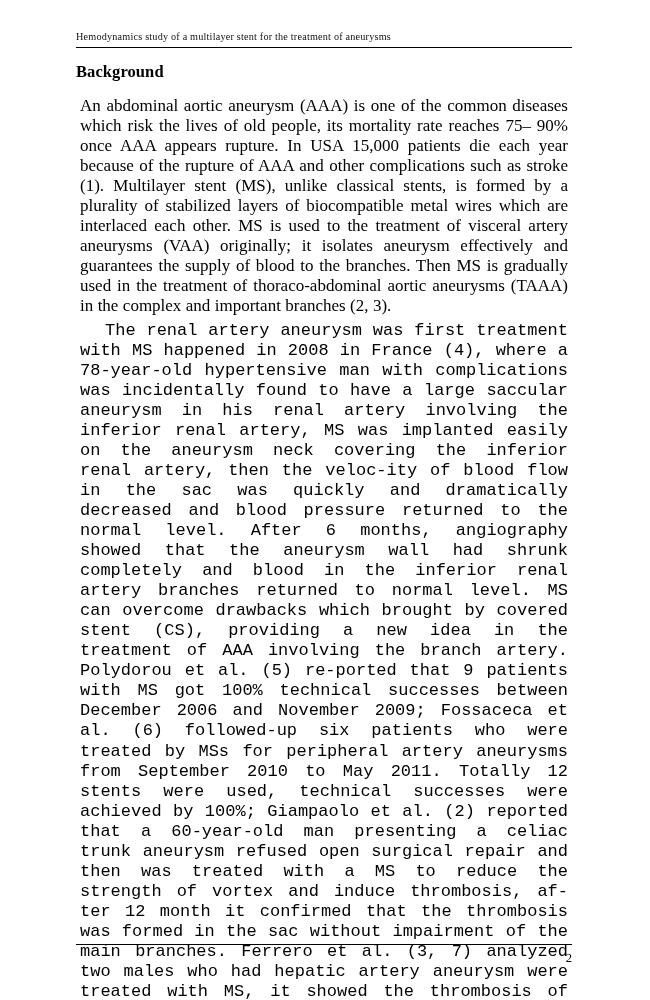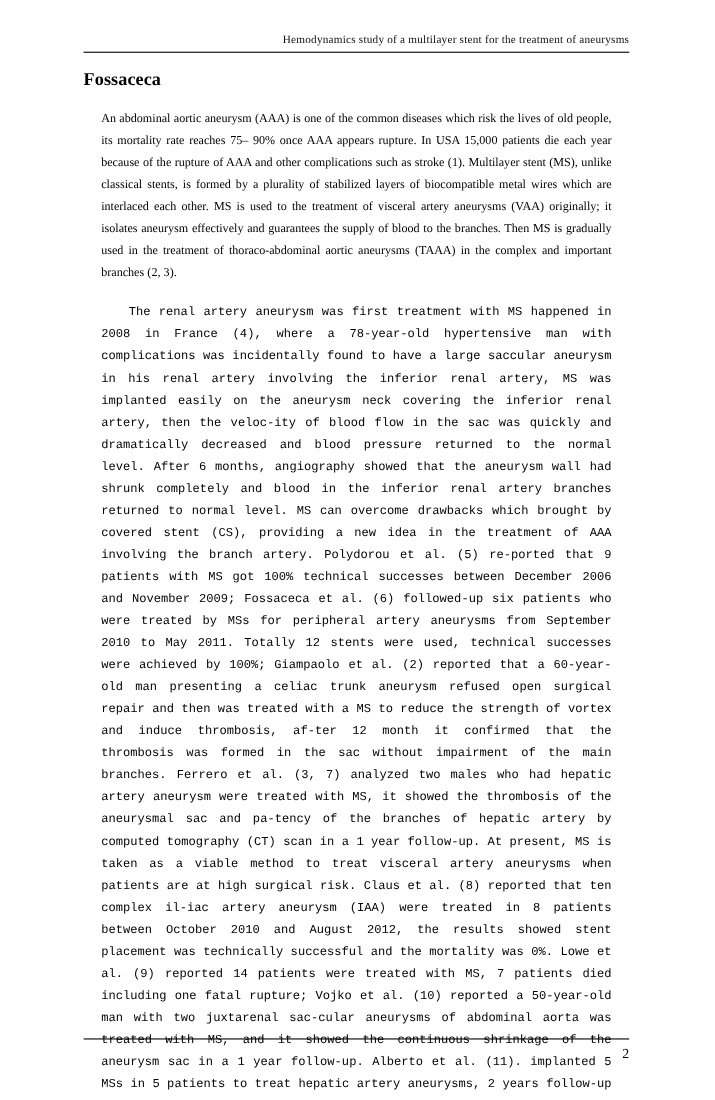--- a/index.html
+++ b/index.html
@@ -22,21 +22,21 @@
     height: 1000px;
     box-sizing: border-box;
   }
 
   
   .runhead {
     position: absolute;
     left: 76px;
     top: 30px;
     width: 496px;
-    text-align: right;
+    text-align: left;
     font-size: 10.2px;
     line-height: 13px;
     letter-spacing: 0.02em;
     color: #111;
   }
   .runhead-rule {
     position: absolute;
     left: 76px;
     top: 47px;
     width: 496px;
@@ -54,22 +54,22 @@
 
   h2.section-title {
     margin: 0 0 14px 0;
     font-size: 16.5px;
     font-weight: bold;
     line-height: 20px;
     letter-spacing: 0.005em;
   }
 
   p.para {
-    margin: 16px;
-    font-size: 11px;
+    margin: 4px;
+    font-size: 17px;
     line-height: 20.05px;
     text-align: justify;
     text-justify: inter-word;
     hyphens: manual;
     -webkit-hyphens: manual;
     word-spacing: 0.01em;
   }
   p.para + p.para {
     margin-top: 0;
   }
@@ -101,21 +101,21 @@
 <body>
 
 <div class="page">
 
   <div class="runhead">Hemodynamics study of a multilayer stent for the treatment of aneurysms</div>
 
   <div class="runhead-rule"></div>
 
   <div class="col">
 
-    <h2 class="section-title">Fossaceca</h2>
+    <h2 class="section-title">Background</h2>
 
     <p class="para">An abdominal aortic aneurysm (AAA) is one of the common diseases which risk the lives of old people, its mortality rate reaches 75– 90% once AAA appears rupture.  In USA 15,000 patients die each year because of the rupture of AAA and other complications such as stroke (1). Multilayer stent (MS), unlike classical stents, is formed by a plurality of stabilized layers of biocompatible metal wires which are interlaced each other.  MS is used to the treatment of visceral artery aneurysms (VAA) originally; it isolates aneurysm effectively and guarantees the supply of blood to the branches.  Then MS is gradually used in the treatment of thoraco-abdominal aortic aneurysms (TAAA) in the complex and important branches (2, 3).</p>
 
     <p class="para indent">The renal artery aneurysm was first treatment with MS happened in 2008 in France (4), where a 78-year-old hypertensive man with complications was incidentally found to have a large saccular aneurysm in his renal artery involving the inferior renal artery, MS was implanted easily on the aneurysm neck covering the inferior renal artery, then the veloc-ity of blood flow in the sac was quickly and dramatically decreased and blood pressure returned to the normal level. After 6 months, angiography showed that the aneurysm wall had shrunk completely and blood in the inferior renal artery branches returned to normal level.  MS can overcome drawbacks which brought by covered stent (CS), providing a new idea in the treatment of AAA involving the branch artery.  Polydorou et al. (5) re-ported that 9 patients with MS got 100% technical successes between December 2006 and November 2009; Fossaceca et al. (6) followed-up six patients who were treated by MSs for peripheral artery aneurysms from September 2010 to May 2011. Totally 12 stents were used, technical successes were achieved by 100%; Giampaolo et al. (2) reported that a 60-year-old man presenting a celiac trunk aneurysm refused open surgical repair and then was treated with a MS to reduce the strength of vortex and induce thrombosis, af-ter 12 month it confirmed that the thrombosis was formed in the sac without impairment of the main branches.  Ferrero et al. (3, 7) analyzed two males who had hepatic artery aneurysm were treated with MS, it showed the thrombosis of the aneurysmal sac and pa-tency of the branches of hepatic artery by computed tomography (CT) scan in a 1 year follow-up.  At present, MS is taken as a viable method to treat visceral artery aneurysms when patients are at high surgical risk.  Claus et al. (8) reported that ten complex il-iac artery aneurysm (IAA) were treated in 8 patients between October 2010 and August 2012, the results showed stent placement was technically successful and the mortality was 0%. Lowe et al. (9) reported 14 patients were treated with MS, 7 patients died including one fatal rupture; Vojko et al. (10) reported a 50-year-old man with two juxtarenal sac-cular aneurysms of abdominal aorta was treated with MS, and it showed the continuous shrinkage of the aneurysm sac in a 1 year follow-up. Alberto et al. (11). implanted 5 MSs in 5 patients to treat hepatic artery aneurysms, 2 years follow-up showed technical suc-cesses; Morris et al. (12) treated visceral artery aneurysms (VAAs) in 5 patients with MSs and technical successes were achieved for all patients; Bouillot et al. (13) compared the process of intracranial aneurysms (IAs) treated with flow diverter stents through both PIV and CFD, the results showed there was a good PIV–CFD agreement.  All above studies are related to the clinical aspects, but a few researches are about numerical simulation. Zhang et al. (14, 15) investigated overlapping BMS in the treatment of aortic aneurysm, TAWSS, OSI and RRT were compared and it was proved that the stents were effective and the</p>
 
   </div>
 
   <div class="foot-rule"></div>
 
   <div class="folio">2</div>

